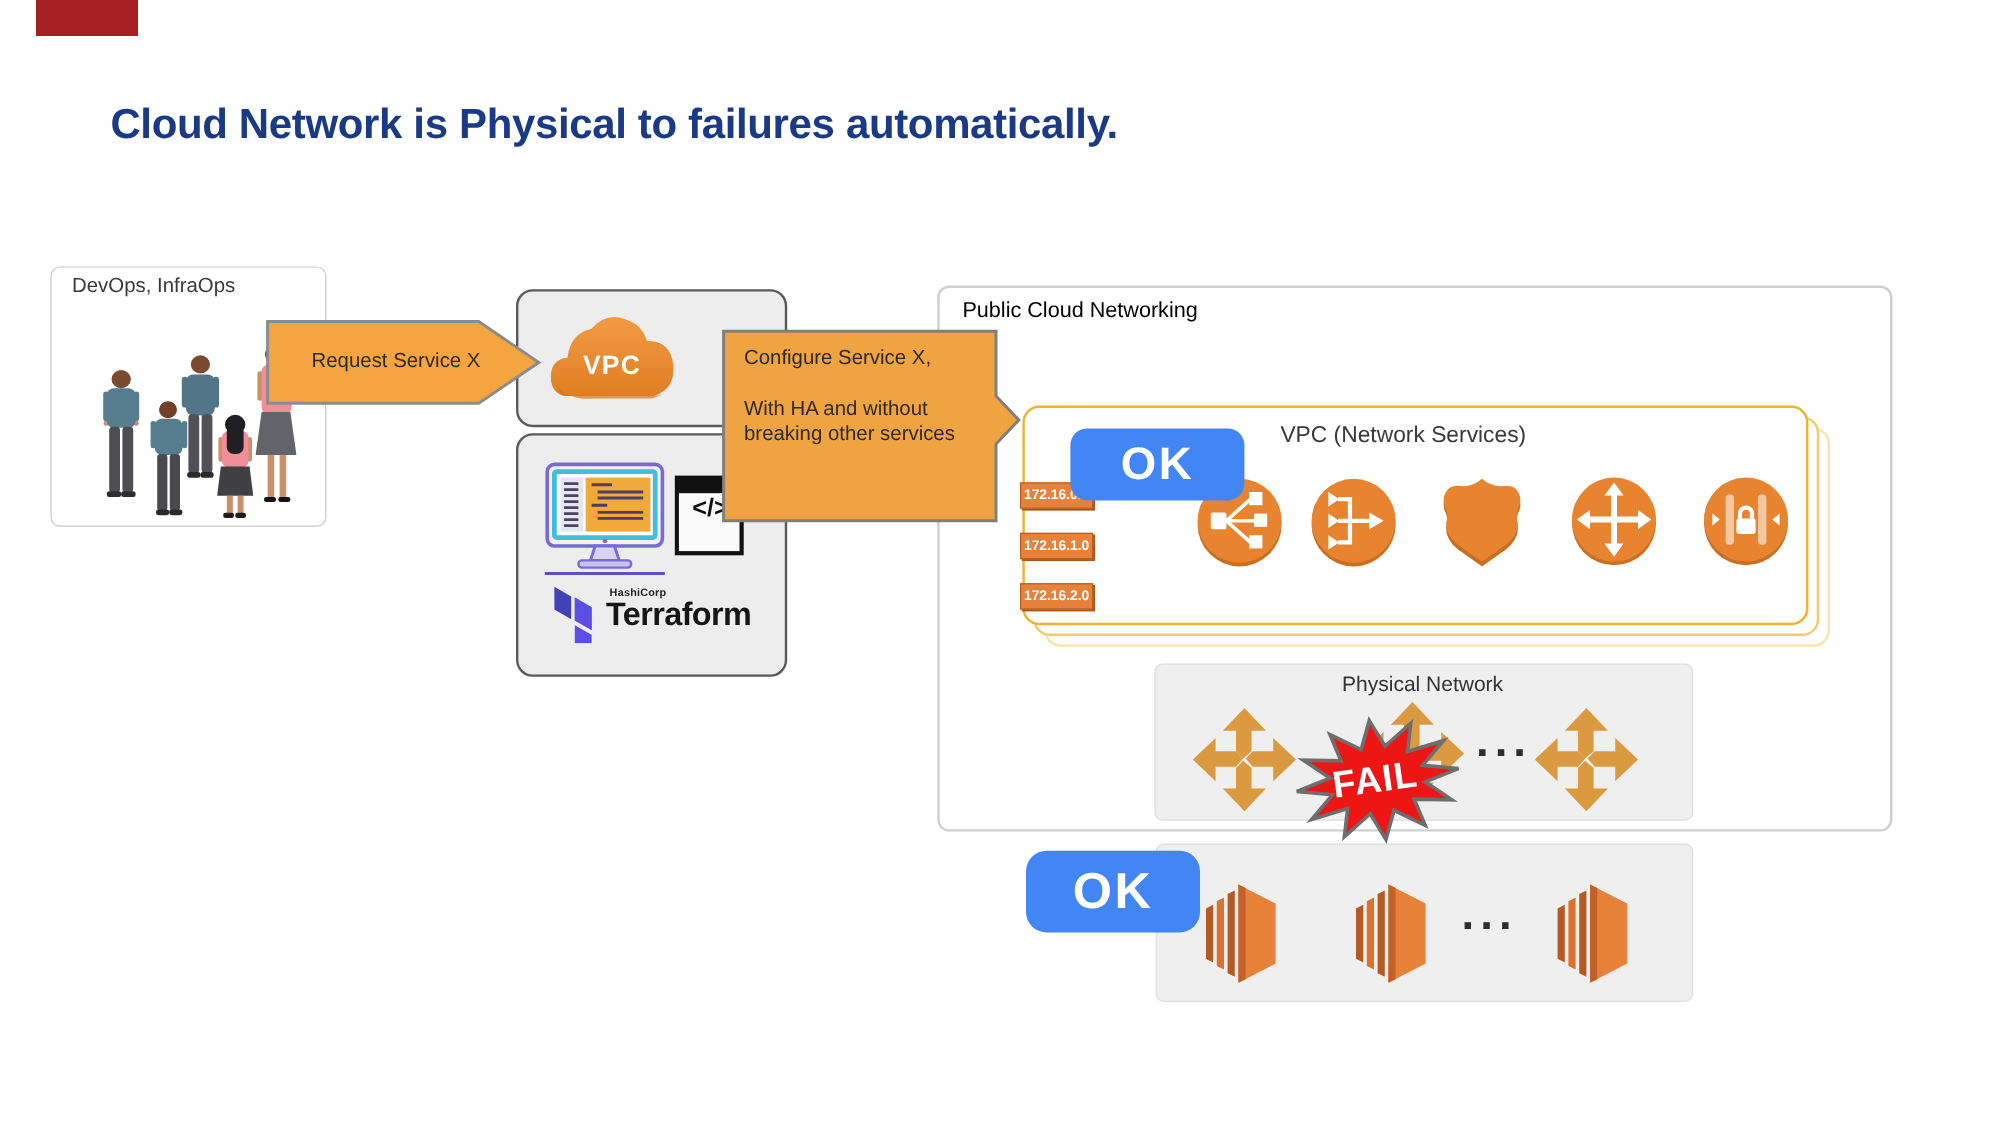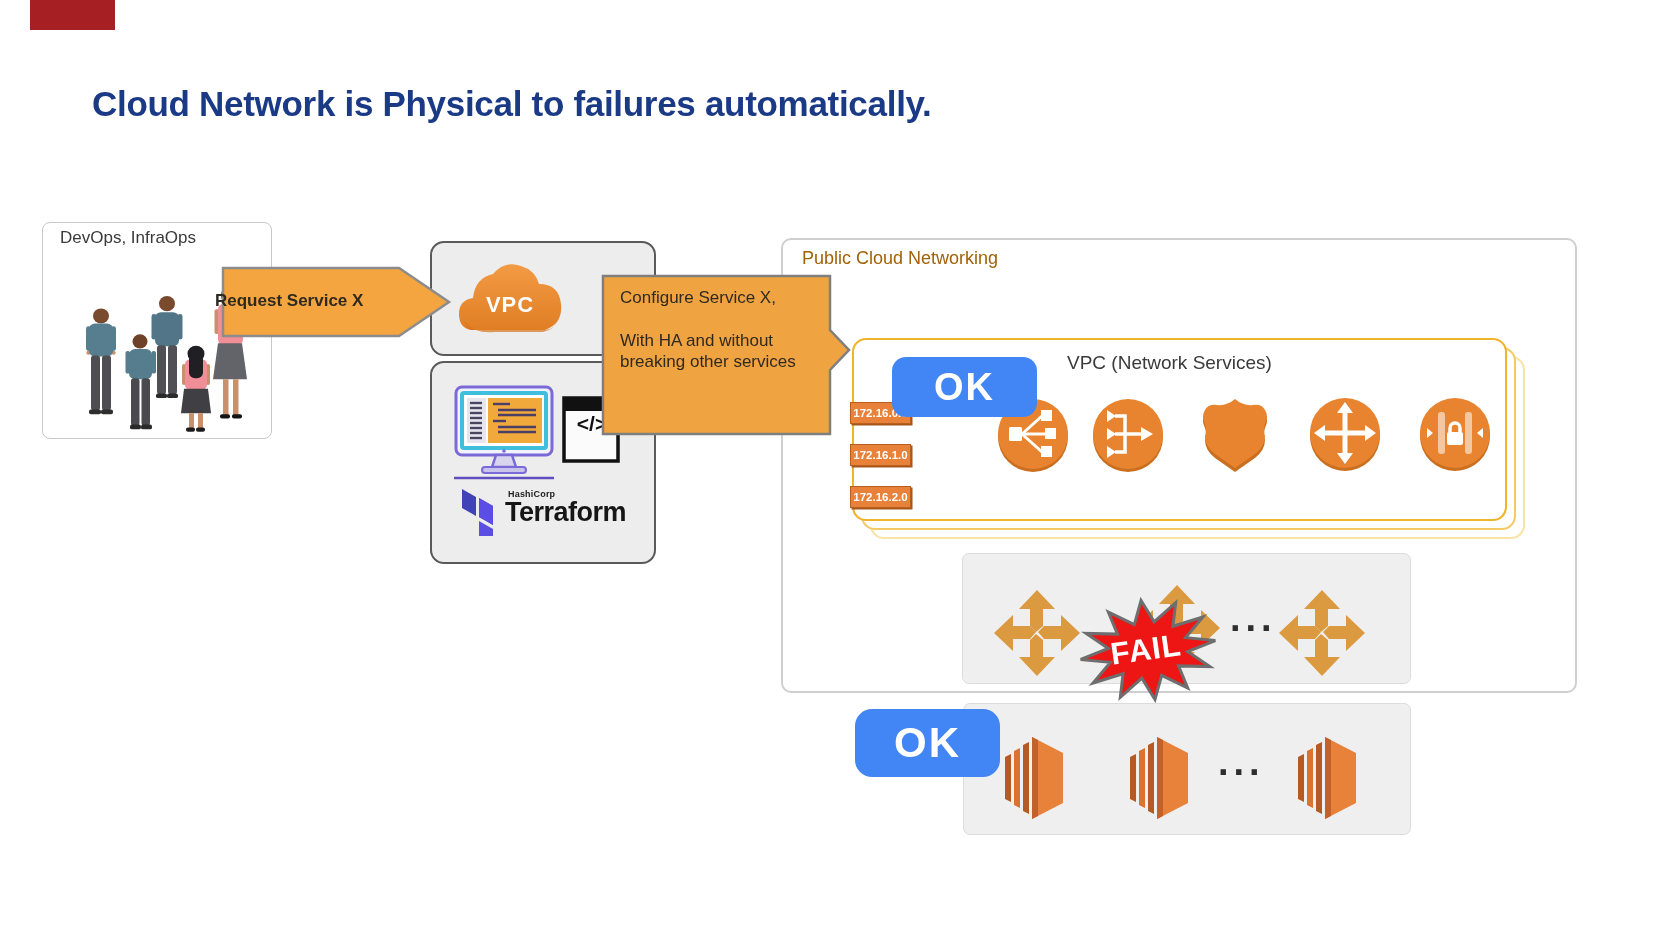--- a/index.html
+++ b/index.html
@@ -13,26 +13,26 @@
               border:1.5px solid #C8C8C8;border-radius:8px;}
   .devops-label{left:60px;top:228px;font-size:17px;color:#3A3A3A;}
   .soft-box{background:#EDEDED;border:2px solid #5A5A5A;border-radius:14px;}
   .vpc-box{left:430px;top:241px;width:222px;height:111px;}
   .tf-box{left:430px;top:361px;width:222px;height:199px;}
   .vpc-cloud-text{left:458px;top:276px;width:104px;text-align:center;font-size:22px;
                   font-weight:800;color:#fff;letter-spacing:1px;margin-top:16px;}
   .code-glyph{left:566px;top:412px;width:52px;text-align:center;font-size:21px;font-weight:700;color:#111;}
   .hashicorp{left:508px;top:489px;font-size:9px;font-weight:700;color:#222;letter-spacing:.2px;}
   .terraform-word{left:505px;top:497px;font-size:27px;font-weight:800;color:#161616;letter-spacing:-0.5px;}
-  .arrow-text{left:215px;top:291px;width:180px;text-align:left;font-size:17px;color:#2F2A20;font-weight:bold;}
+  .arrow-text{left:240px;top:291px;width:180px;text-align:center;font-size:17px;color:#2F2A20;}
   .callout-l1{left:620px;top:288px;width:210px;font-size:17px;color:#2F2A20;}
   .callout-l2{left:620px;top:330px;width:178px;font-size:17px;line-height:21px;color:#2F2A20;}
   .pcn-box{left:781px;top:238px;width:792px;height:451px;background:#fff;
            border:2px solid #CFCFCF;border-radius:10px;}
-  .pcn-label{left:802px;top:248px;font-size:18px;color:#a16207;}
+  .pcn-label{left:802px;top:248px;font-size:18px;color:#000000;}
   .ylayer{background:#fff;border-radius:14px;width:651px;height:179px;}
   .yl1{left:852px;top:338px;border:2px solid #EFB32C;z-index:3;}
   .yl2{left:861px;top:347px;border:2px solid #F3CA66;z-index:2;}
   .yl3{left:870px;top:356px;border:2px solid #F9E3A6;z-index:1;}
   .ok-badge{background:#4285F4;border-radius:14px;color:#fff;font-weight:800;
             display:flex;align-items:center;justify-content:center;letter-spacing:2px;z-index:8;margin-top:44px;}
   .ok1{left:892px;top:313px;width:145px;height:60px;font-size:38px;}
   .ok2{left:855px;top:665px;width:145px;height:68px;font-size:42px;border-radius:17px;}
   .vpcsvc-label{left:1067px;top:352px;font-size:19px;color:#3A3A3A;z-index:4;}
   .ip-stack{left:850px;top:402px;z-index:4;}
@@ -260,20 +260,21 @@
     <circle cx="37" cy="37" r="35" fill="#E8842F"></circle>
     <rect x="20" y="16" width="7" height="42" rx="3" fill="#fff" opacity="0.55"></rect>
     <rect x="47" y="16" width="7" height="42" rx="3" fill="#fff" opacity="0.55"></rect>
     <path d="M32,36 v-4 a5,5 0 0 1 10,0 v4" stroke="#fff" stroke-width="3.5" fill="none"></path>
     <rect x="29" y="36" width="16" height="13" rx="2" fill="#fff"></rect>
     <polygon points="9,32 9,42 15,37" fill="#fff"></polygon>
     <polygon points="65,32 65,42 59,37" fill="#fff"></polygon>
   </svg>
 
   <div class="abs gray-panel pn-box"></div>
+  <div class="abs panel-label pn-label">Physical Network</div>
   <svg class="abs" style="left:992px;top:588px;z-index:3;" width="90" height="90" viewBox="0 0 90 90">
     <g fill="#DC9A40">
       <polygon points="45,2 27,21 38,21 38,38 44,44 51,38 51,21 63,21"></polygon>
       <polygon points="45,88 27,69 38,69 38,52 44,46 51,52 51,69 63,69"></polygon>
       <polygon points="2,45 21,27 21,38 38,38 44,44 38,51 21,51 21,63"></polygon>
       <polygon points="88,45 69,27 69,38 52,38 46,44 52,51 69,51 69,63"></polygon>
     </g>
   </svg>
   <svg class="abs" style="left:1132px;top:583px;z-index:3;" width="90" height="90" viewBox="0 0 90 90">
     <g fill="#DC9A40">

